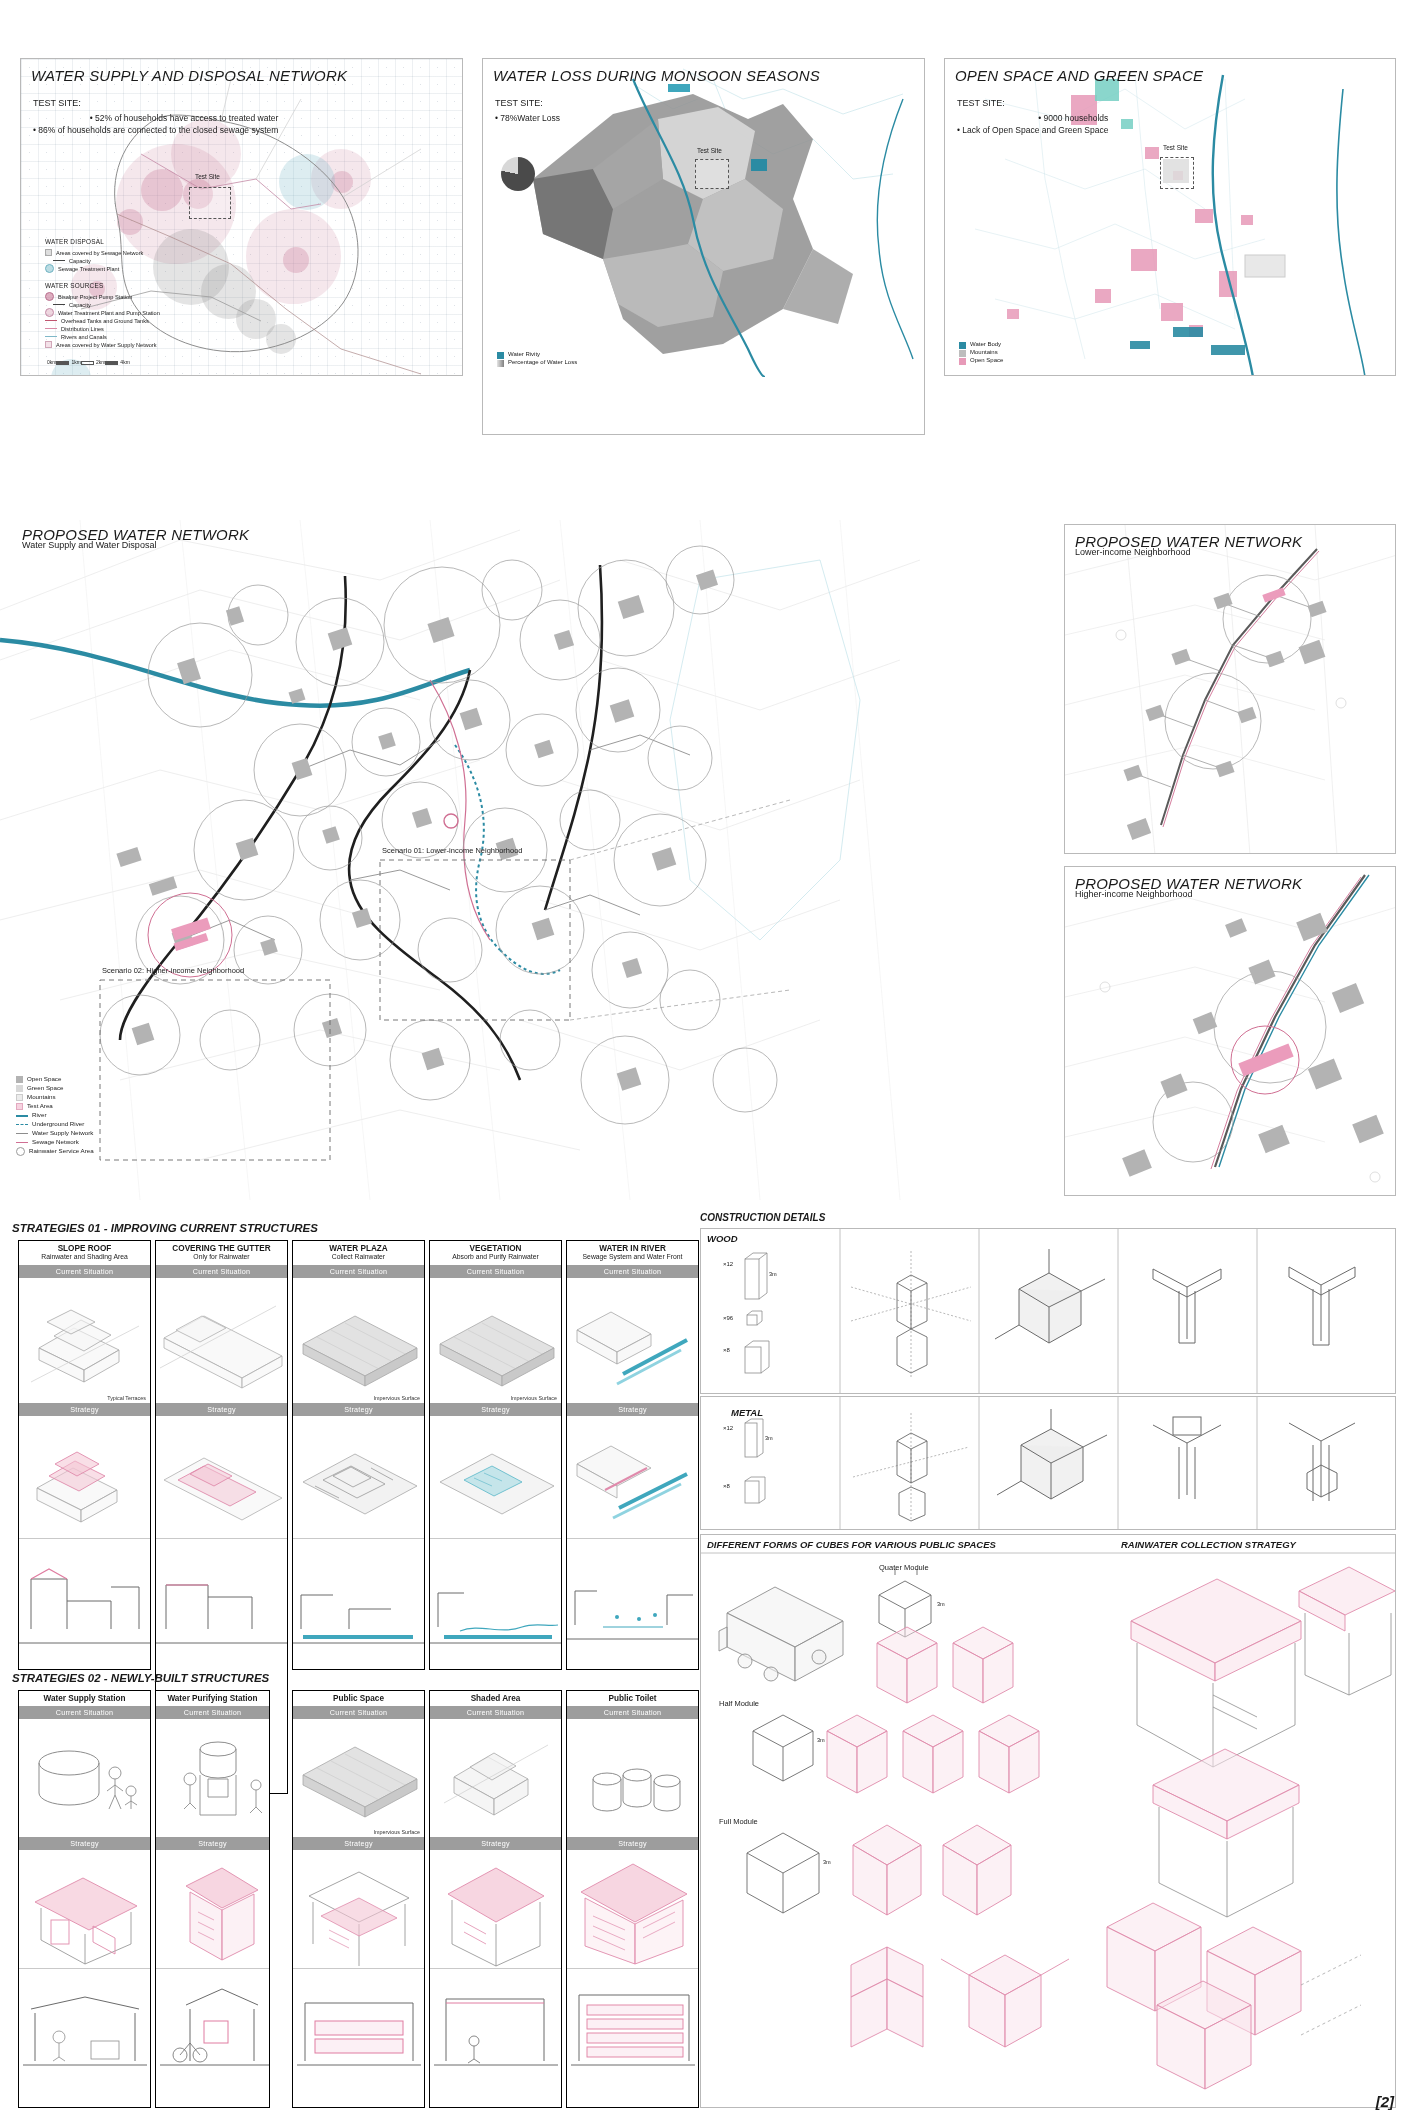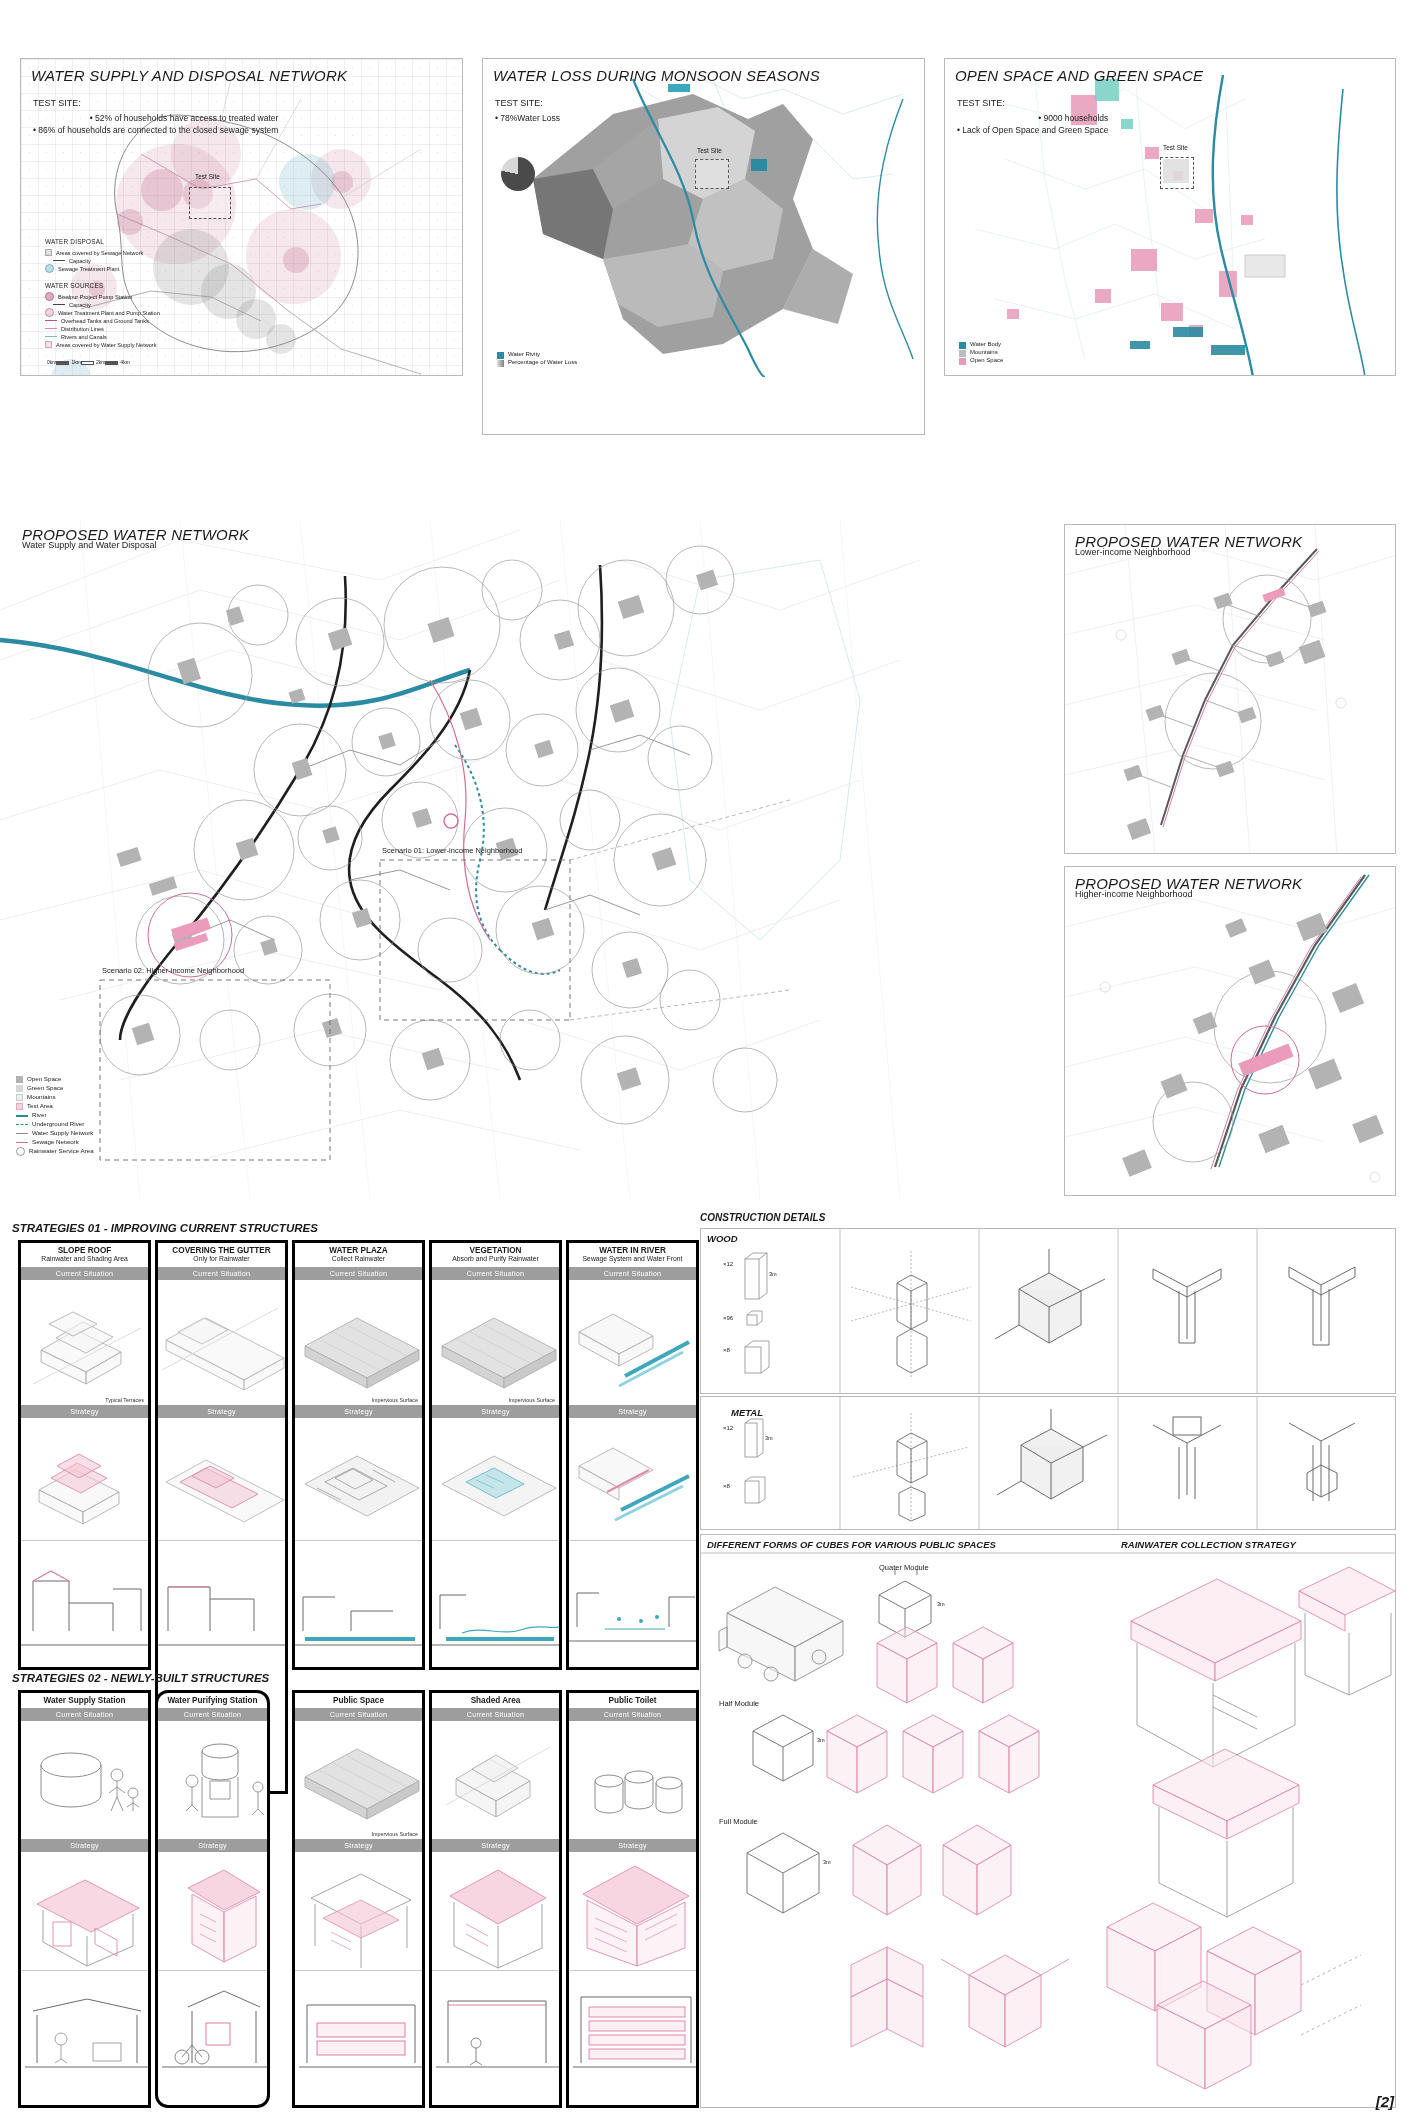--- a/index.html
+++ b/index.html
@@ -79,21 +79,21 @@
 
   
   .pie{
     position:absolute; width:34px; height:34px; border-radius:50%;
     background:conic-gradient(#4a4a4a 0 78%, #d8d8d8 78% 100%);
   }
   .scenario-lab{ position:absolute; font-size:7.5px; }
 
   
   .sec-title{ position:absolute; font-style:italic; font-weight:bold; font-size:11.5px; }
-  .card{ position:absolute; border:3px solid #000000; background:#fff; overflow:hidden; }
+  .card{ position:absolute; border:1px solid #000000; background:#fff; overflow:hidden; }
   .card-head{ text-align:center; padding:3px 2px 3px; }
   .card-head .t{ font-size:8.2px; font-weight:bold; line-height:1.15; }
   .card-head .s{ font-size:6.8px; line-height:1.2; }
   .card-band{
     background:#9d9d9d; color:#fff; text-align:center; font-size:7.2px;
     padding:2px 0; letter-spacing:.2px;
   }
   .iso-area{ position:relative; height:80px; background:#fff; }
   .caption-small{ position:absolute; right:4px; bottom:2px; font-size:5.4px; color:#333; }
 
@@ -878,21 +878,21 @@
         </g>
         <g stroke="#8d8d8d" fill="none" stroke-width=".8">
           <circle cx="40" cy="68" r="6"></circle>
             <path d="M40 74 L40 88 M34 92 L40 88 L46 92"></path>
           <rect x="72" y="72" width="28" height="18"></rect>
         </g>
       </svg>
     </div>
   </div>
 
-  <div class="card" style="left:155px;top:1690px;width:115px;height:418px;border-radius:13px;">
+  <div class="card" style="left:155px;top:1690px;width:115px;height:418px;">
     <div class="card-head">
       <div class="t">Water Purifying Station</div>
     </div>
     <div class="card-band">Current Situation</div>
     <div class="iso-area" style="height:118px;">
       <svg width="133" height="118">
         <ellipse cx="62" cy="30" rx="18" ry="7" fill="none" stroke="#8d8d8d" stroke-width="1"></ellipse>
         <path d="M44 30 L44 52 A18 7 0 0 0 80 52 L80 30" fill="none" stroke="#8d8d8d" stroke-width="1"></path>
         <g stroke="#8d8d8d" fill="none" stroke-width=".9">
           <path d="M44 56 L44 96 M80 56 L80 96 M44 96 L80 96"></path>

